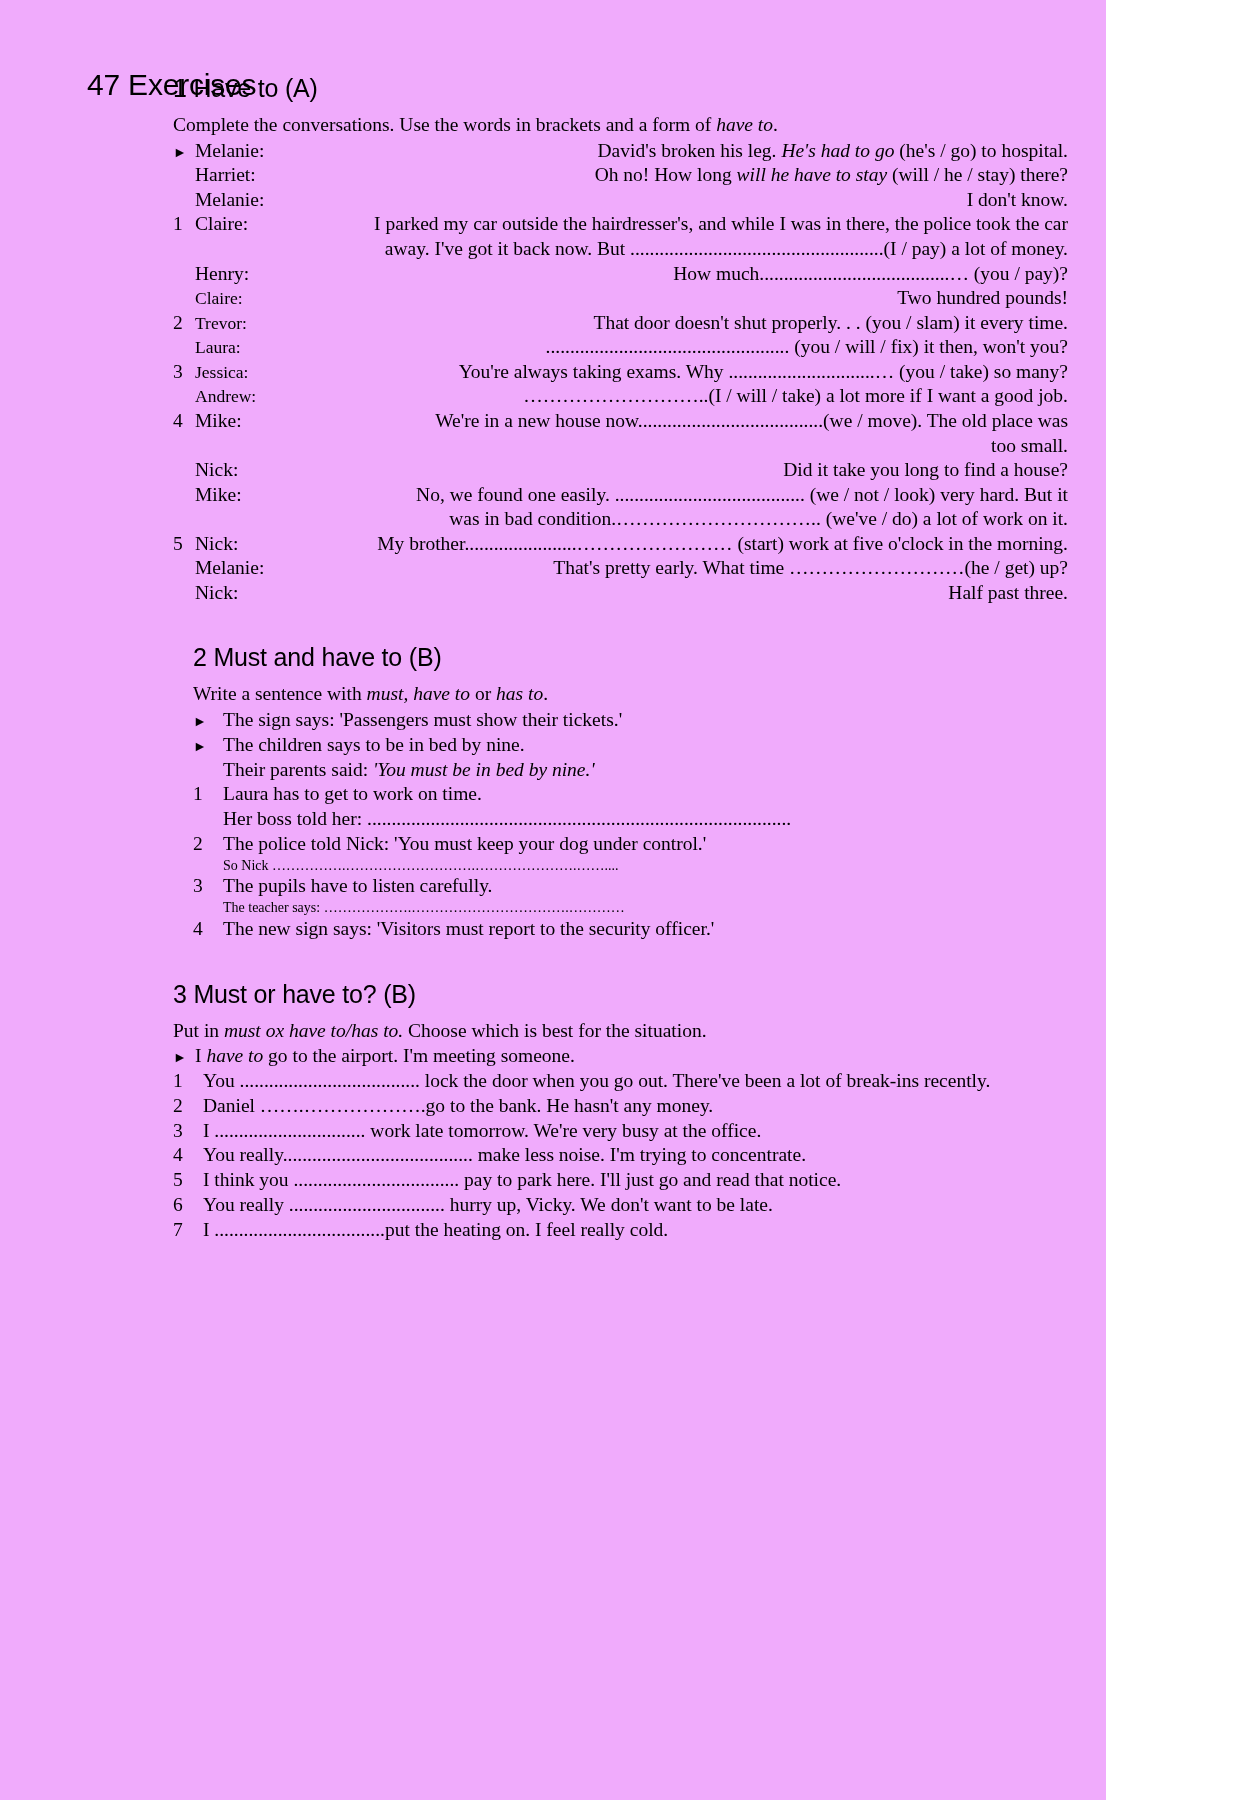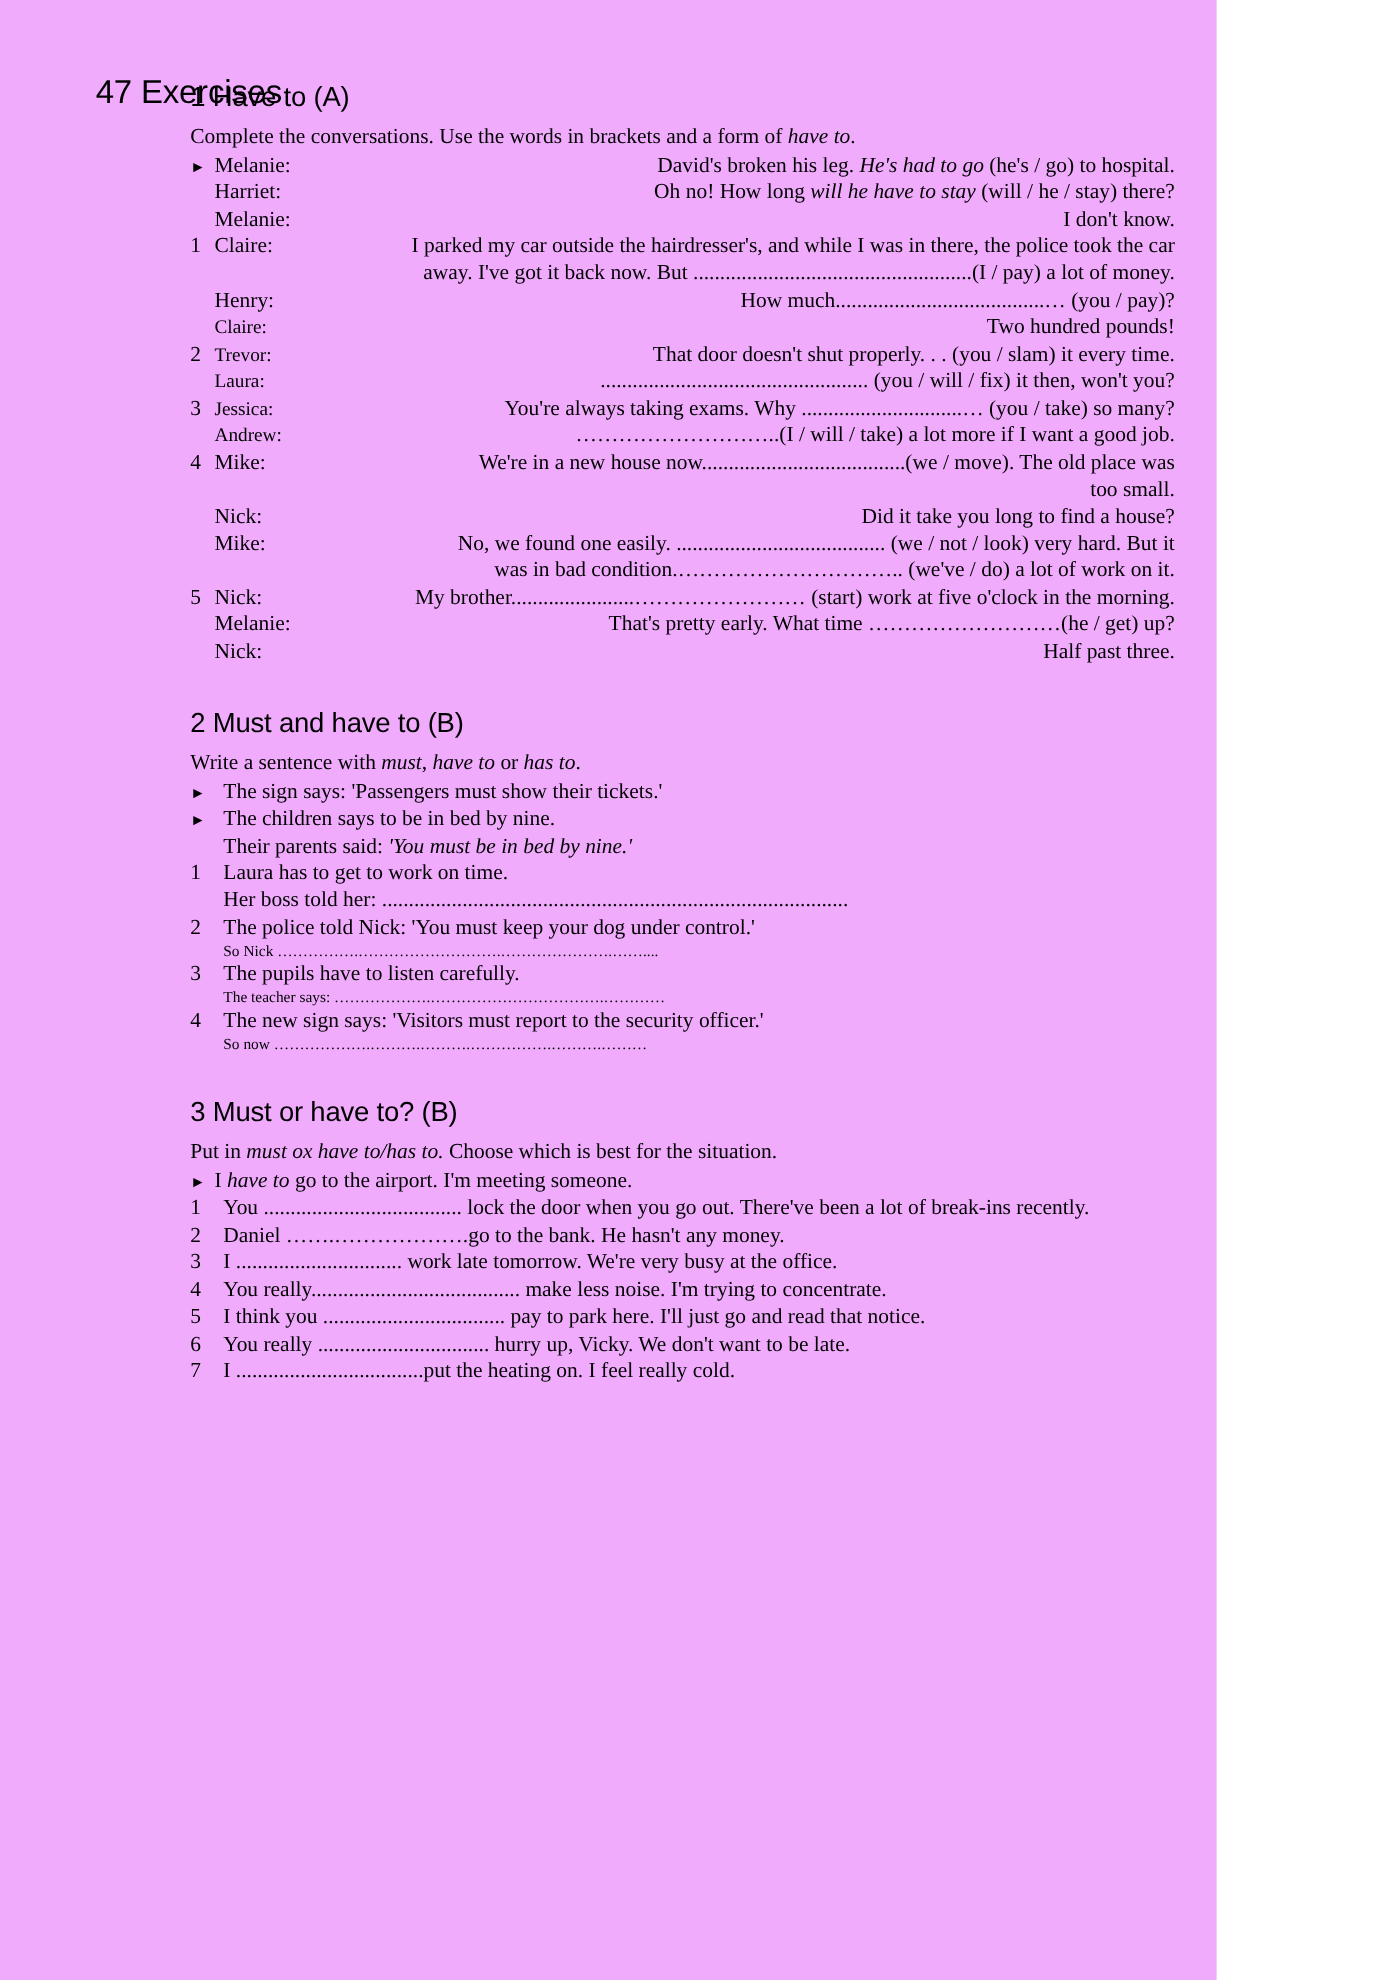--- a/index.html
+++ b/index.html
@@ -28,21 +28,21 @@
     font-weight: 400;
     margin: 0;
     padding-top: 68px;
     padding-left: 87px;
     letter-spacing: -0.2px;
   }
   .section {
     margin-top: 0;
   }
   .sec1 { padding-top: 74px; }
-  .sec2 { padding-top: 38px; }
+  .sec2 { padding-top: 38px; margin-left: 20px; }
   .sec3 { padding-top: 38px; }
 
   .section-heading {
     font-family: "Liberation Sans", sans-serif;
     font-size: 25px;
     font-weight: 400;
     margin: 0 0 10px 0;
     letter-spacing: -0.2px;
   }
   .instruction {
@@ -277,23 +277,20 @@
         <span class="body">The pupils have to listen carefully.</span>
       </div>
       <div class="row indent">
         <span class="body small">The teacher says: ……………….…………………………….…………</span>
       </div>
 
       <div class="row">
         <span class="lead">4</span>
         <span class="body">The new sign says: 'Visitors must report to the security officer.'</span>
       </div>
-      <div class="row indent">
-        <span class="body small">So now ……………….……….……….…………….……….………</span>
-      </div>
     </div>
 
     <div class="section sec3">
       <div class="section-heading">3 Must or have to? (B)</div>
 
       <div class="instruction"><span>Put in </span><i>must ox have to/has to.</i><span> Choose which is best for the situation.</span></div>
 
       <div class="row">
         <span class="lead tri-tight">►</span>
         <span class="body"><span>I </span><i>have to</i><span> go to the airport. I'm meeting someone.</span></span>

